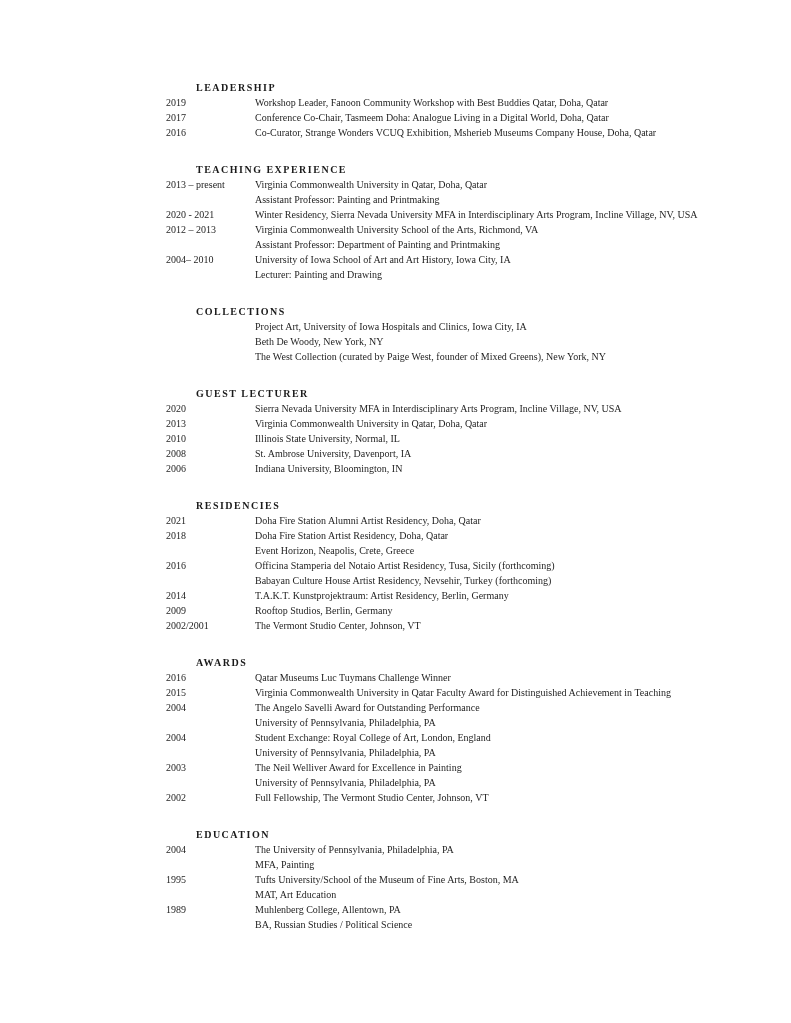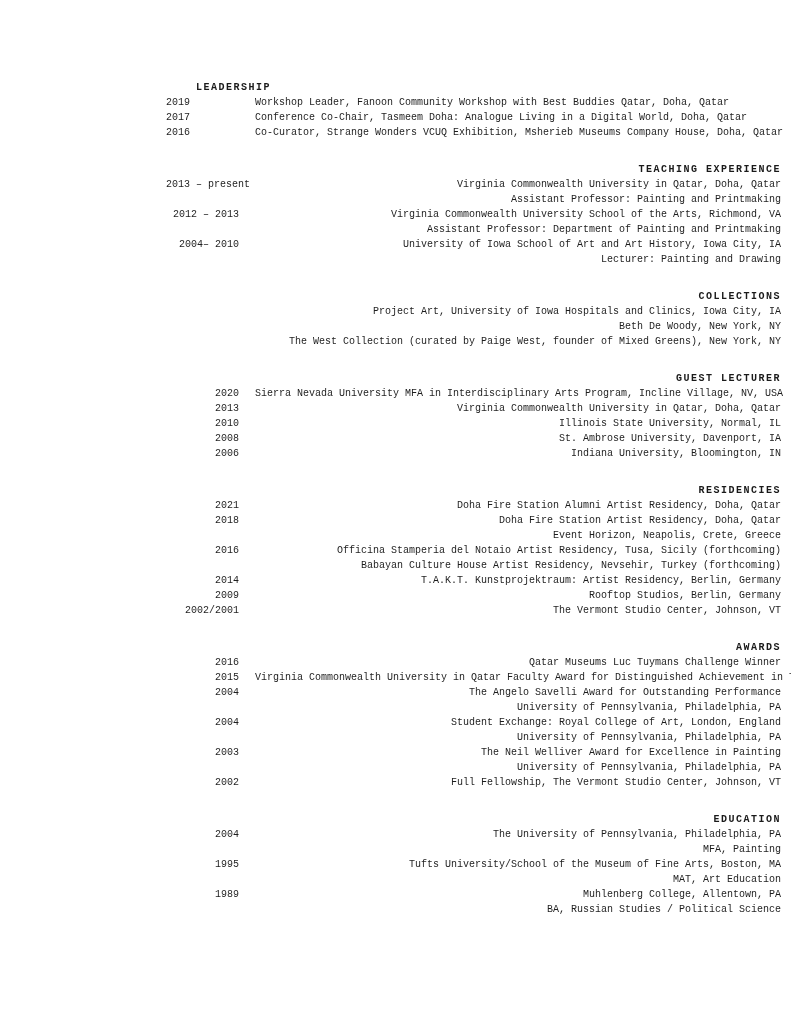--- a/index.html
+++ b/index.html
@@ -6,33 +6,33 @@
     margin: 0;
     padding: 0;
     background: #ffffff;
   }
   .page {
     position: relative;
     width: 791px;
     height: 1023px;
     background: #ffffff;
     overflow: hidden;
-    font-family: Liberation Mono, monospace;
+    font-family: Liberation Serif, serif;
     font-size: 10px;
     line-height: 15px;
     color: #1e1e1e;
   }
   .content {
     position: absolute;
     left: 166px;
     top: 80px;
     right: 10px;
   }
   .cv-section { margin: 0; }
-  .cv-section + .cv-section { margin-top: 22px; text-align: right; }
+  .cv-section + .cv-section { margin-top: 22px; }
   .section-heading {
     margin: 0 0 0 30px;
     font-size: 10px;
     line-height: 15px;
     font-weight: bold;
     letter-spacing: 1.5px;
     color: #1a1a1a;
   }
   .cv-row {
     display: flex;
@@ -80,20 +80,24 @@
   <div class="cv-row">
     <span class="entry-year">2013 – present</span>
     <span class="entry-text">Virginia Commonwealth University in Qatar, Doha, Qatar</span>
   </div>
 
   <div class="cv-row">
     <span class="entry-year"></span>
     <span class="entry-text">Assistant Professor: Painting and Printmaking</span>
   </div>
 
+  <div class="cv-row">
+    <span class="entry-year">2020 - 2021</span>
+    <span class="entry-text">Winter Residency, Sierra Nevada University MFA in Interdisciplinary Arts Program, Incline Village, NV, USA</span>
+  </div>
 
 
   <div class="cv-row">
     <span class="entry-year">2012 – 2013</span>
     <span class="entry-text">Virginia Commonwealth University School of the Arts, Richmond, VA</span>
   </div>
 
   <div class="cv-row">
     <span class="entry-year"></span>
     <span class="entry-text">Assistant Professor: Department of Painting and Printmaking</span>

